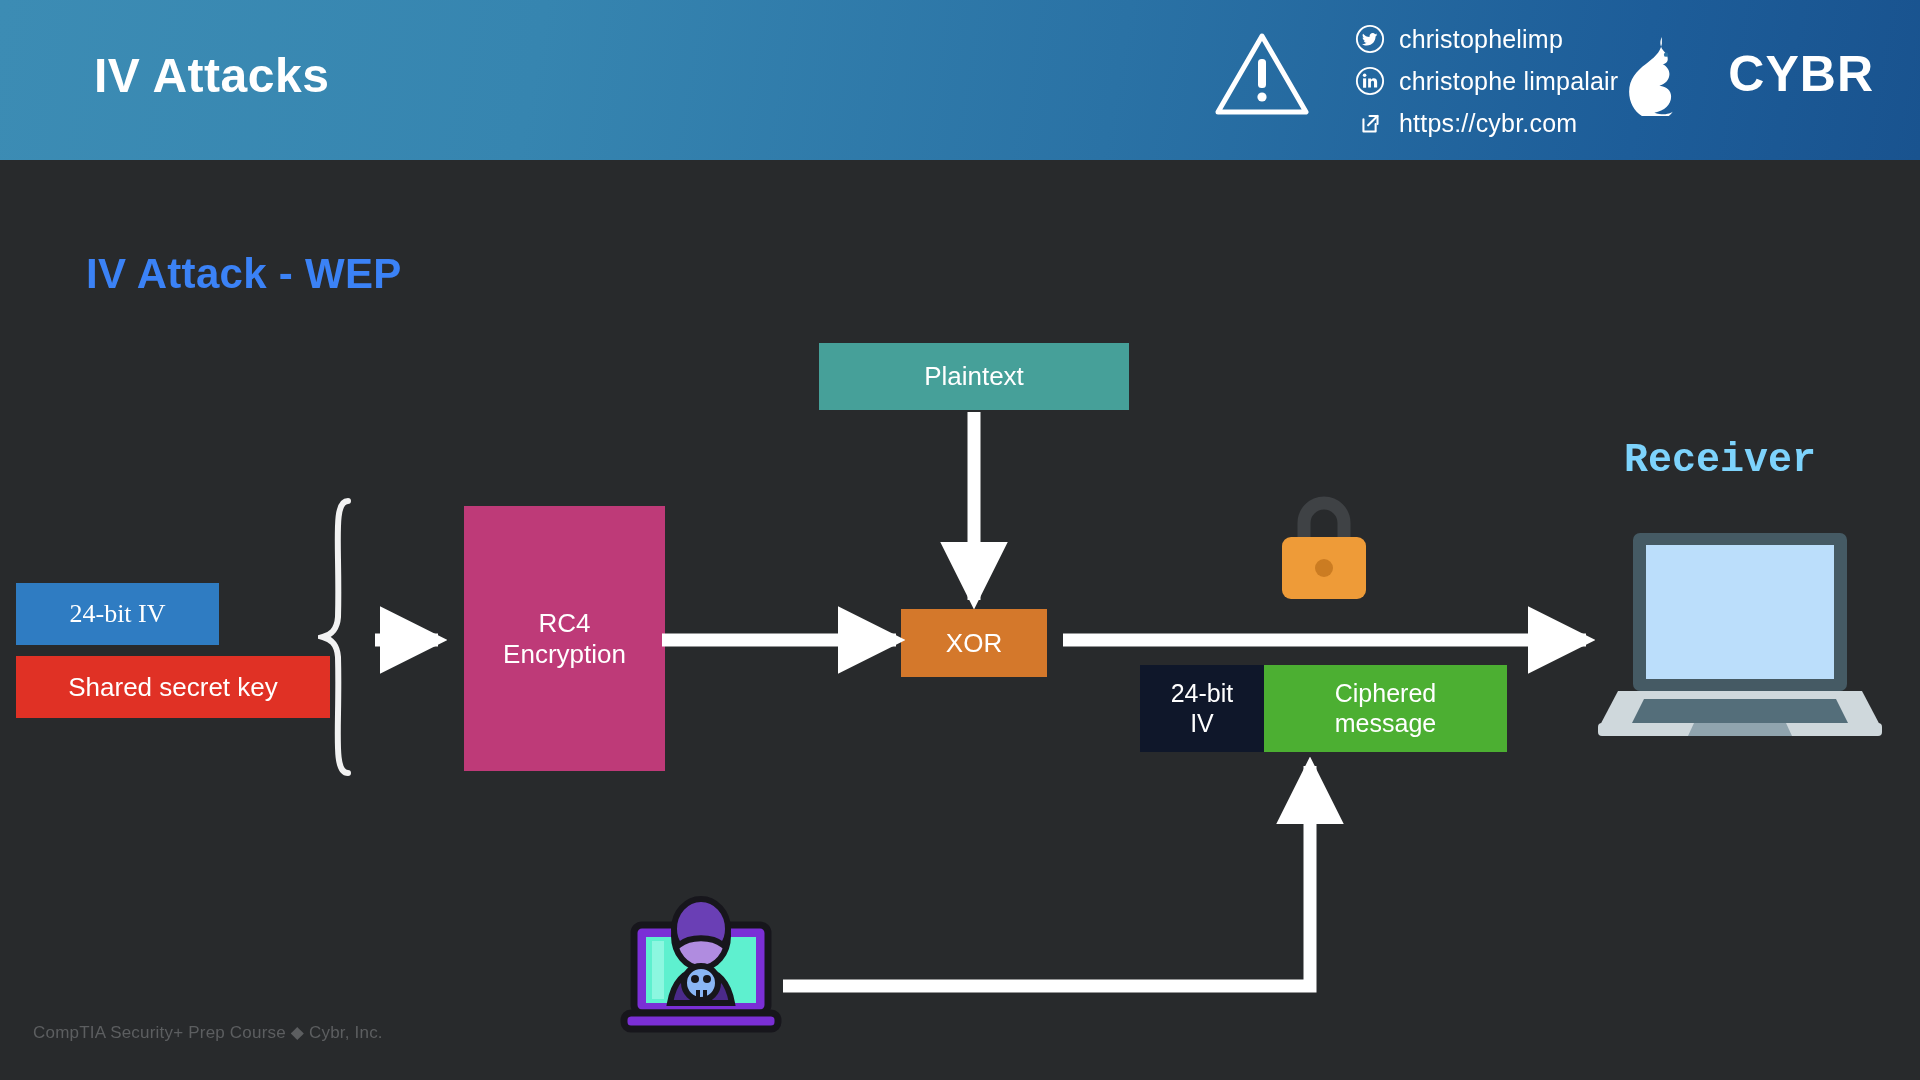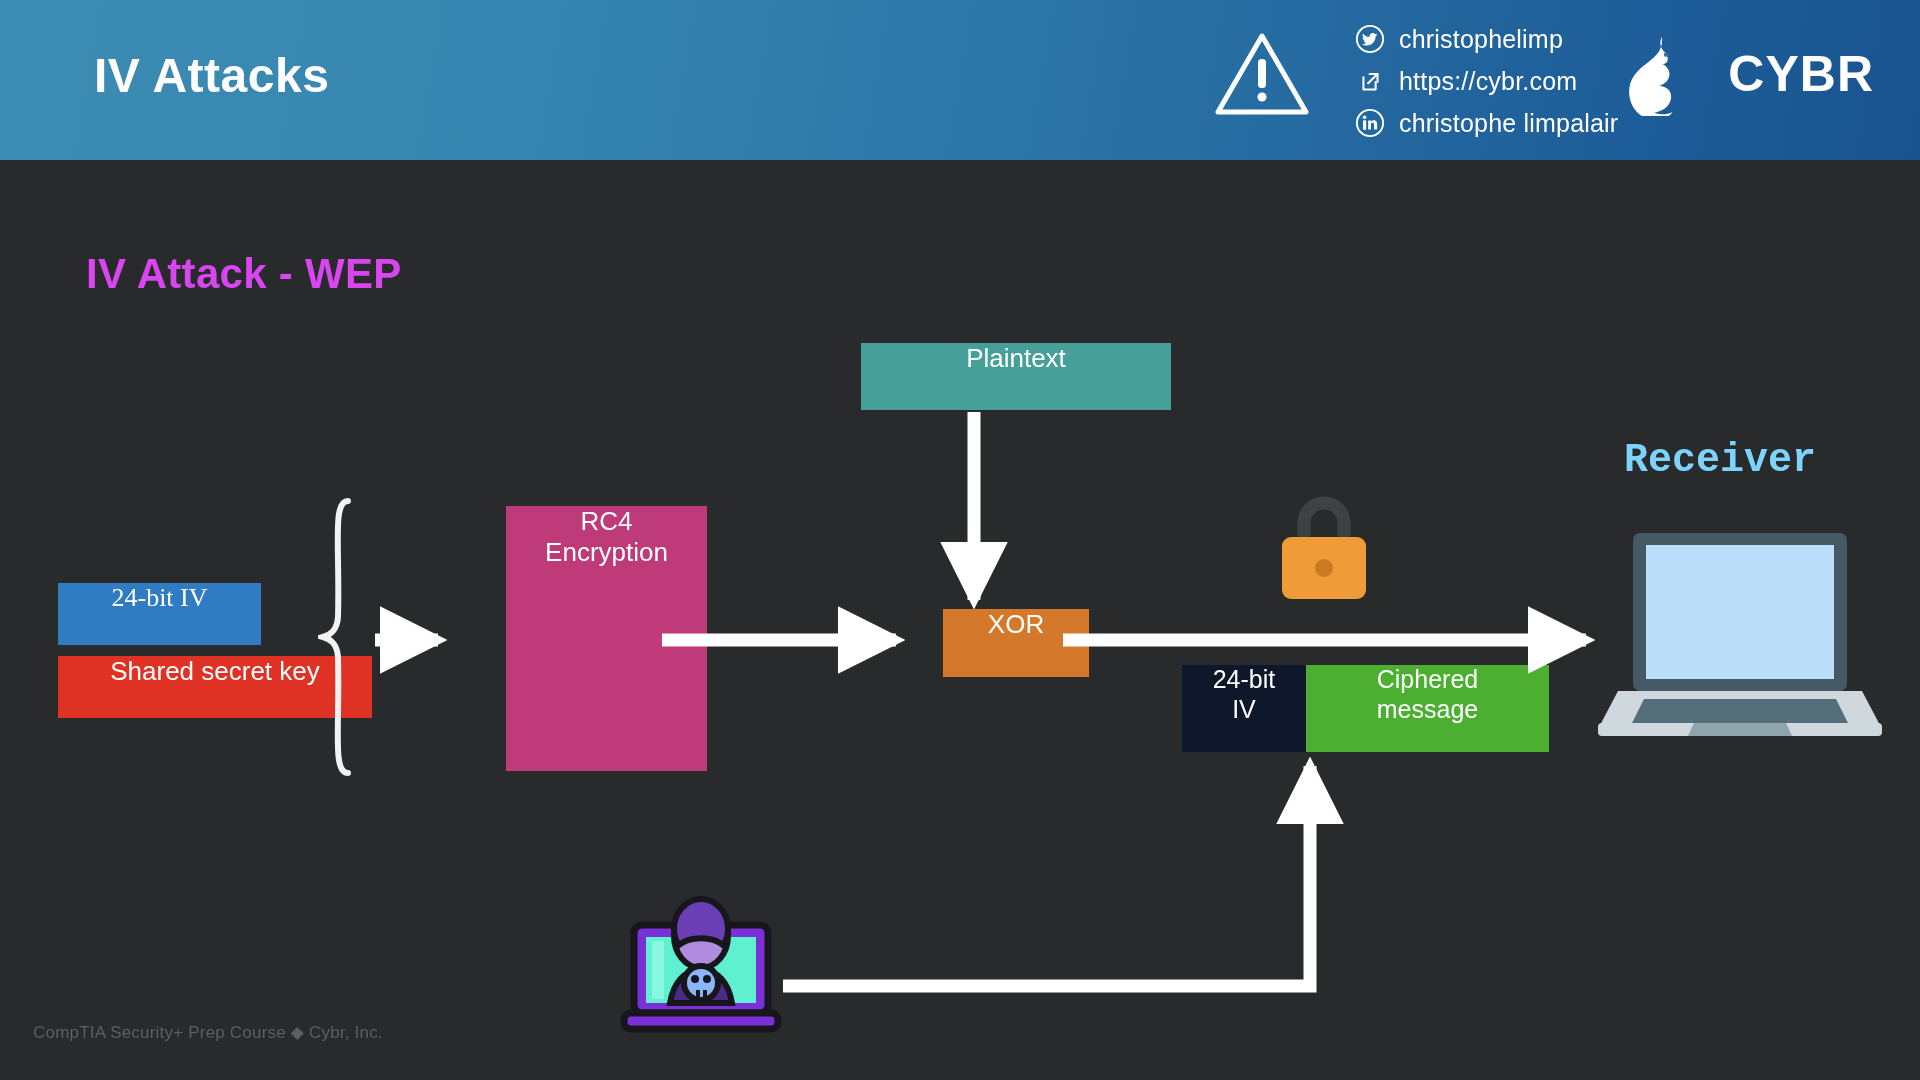--- a/index.html
+++ b/index.html
@@ -25,28 +25,27 @@
   .contact-row { display: flex; align-items: center; height: 42px; }
   .contact-ico { width: 30px; height: 30px; margin-right: 14px; flex: 0 0 30px; }
   .contact-text { font-size: 25px; color: #ffffff; font-weight: 400; white-space: nowrap; letter-spacing: .2px; }
   .brand { position: absolute; right: 46px; top: 32px; display: flex; align-items: center; }
   .brand-mark { width: 84px; height: 84px; margin-right: 2px; }
   .brand-name { font-size: 50px; font-weight: bold; color: #fff; letter-spacing: 1px; line-height: 84px; margin-left: 28px; }
 
   
   .slide-title {
     position: absolute; left: 86px; top: 250px;
-    font-size: 42px; font-weight: bold; color: #d946ef; letter-spacing: .3px;
+    font-size: 42px; font-weight: bold; color: #3b82f6; letter-spacing: .3px;
   }
 
   .box {
-    position: absolute; display: flex; justify-content: center;
+    position: absolute; display: flex; align-items: center; justify-content: center;
     text-align: center; color: #ffffff; font-size: 26px; line-height: 1.18;
     font-family: "Liberation Sans", sans-serif;
-    margin-left: 42px;
   }
 
   #box-plaintext { left: 819px; top: 343px; width: 310px; height: 67px; background: #46a099; }
   #box-rc4      { left: 464px; top: 506px; width: 201px; height: 265px; background: #be3a78; }
   #box-xor      { left: 901px; top: 609px; width: 146px; height: 68px; background: #d4782b; }
   #box-iv-left  { left: 16px; top: 583px; width: 203px; height: 62px; background: #2f7cc2; font-family: Liberation Serif, serif; }
   #box-shared   { left: 16px; top: 656px; width: 314px; height: 62px; background: #e03125; }
   #box-iv-2     { left: 1140px; top: 665px; width: 124px; height: 87px; background: #0f172a; font-size: 25px; }
   #box-cipher   { left: 1264px; top: 665px; width: 243px; height: 87px; background: #4caf32; font-size: 25px; }
 
@@ -83,39 +82,39 @@
     </svg>
 
     <div class="contact-block">
 
       <div class="contact-row">
         <svg class="contact-ico" viewBox="0 0 32 32">
           <circle cx="16" cy="16" r="14" fill="none" stroke="#ffffff" stroke-width="2"></circle>
           <path d="M24 11.3c-.6.3-1.2.5-1.9.6.7-.4 1.2-1.1 1.4-1.9-.6.4-1.4.7-2.1.8-.6-.7-1.5-1.1-2.5-1.1-1.9 0-3.4 1.5-3.4 3.4 0 .3 0 .5.1.8-2.8-.1-5.3-1.5-7-3.6-.3.5-.5 1.1-.5 1.7 0 1.2.6 2.2 1.5 2.8-.6 0-1.1-.2-1.5-.4v.1c0 1.6 1.2 3 2.7 3.3-.3.1-.6.1-.9.1-.2 0-.4 0-.6-.1.4 1.3 1.7 2.3 3.1 2.3-1.2.9-2.6 1.4-4.2 1.4h-.8c1.5.9 3.2 1.5 5.1 1.5 6.1 0 9.4-5 9.4-9.4v-.4c.7-.5 1.2-1.1 1.6-1.8z" fill="#ffffff"></path>
         </svg>
         <span class="contact-text">christophelimp</span>
-      </div>
-
-      <div class="contact-row">
-        <svg class="contact-ico" viewBox="0 0 32 32">
-          <path d="M9 12v13h13V17" fill="none" stroke="#ffffff" stroke-width="2.2" stroke-linecap="round" stroke-linejoin="round"></path>
-          <path d="M15.5 8.5H24v8.5" fill="none" stroke="#ffffff" stroke-width="2.2" stroke-linecap="round" stroke-linejoin="round"></path>
-          <path d="M24 8.5L14 18.5" fill="none" stroke="#ffffff" stroke-width="2.2" stroke-linecap="round"></path>
-        </svg>
-        <span class="contact-text">https://cybr.com</span>
       </div>
 
       <div class="contact-row">
         <svg class="contact-ico" viewBox="0 0 32 32">
           <circle cx="16" cy="16" r="14" fill="none" stroke="#ffffff" stroke-width="2"></circle>
           <rect x="8.6" y="13.2" width="3.3" height="10" fill="#ffffff"></rect>
           <circle cx="10.25" cy="9.8" r="1.9" fill="#ffffff"></circle>
           <path d="M14 13.2h3.1v1.4c.5-.9 1.6-1.6 3-1.6 2.4 0 3.5 1.4 3.5 4.1v5.9h-3.3v-5.3c0-1.4-.5-2.1-1.6-2.1-1.1 0-1.7.7-1.7 2.1v5.3H14z" fill="#ffffff"></path>
         </svg>
         <span class="contact-text">christophe limpalair</span>
+      </div>
+
+      <div class="contact-row">
+        <svg class="contact-ico" viewBox="0 0 32 32">
+          <path d="M9 12v13h13V17" fill="none" stroke="#ffffff" stroke-width="2.2" stroke-linecap="round" stroke-linejoin="round"></path>
+          <path d="M15.5 8.5H24v8.5" fill="none" stroke="#ffffff" stroke-width="2.2" stroke-linecap="round" stroke-linejoin="round"></path>
+          <path d="M24 8.5L14 18.5" fill="none" stroke="#ffffff" stroke-width="2.2" stroke-linecap="round"></path>
+        </svg>
+        <span class="contact-text">https://cybr.com</span>
       </div>
     </div>
 
     <div class="brand">
       <svg class="brand-mark" viewBox="0 0 100 100">
         <path d="M57 6c-3 6-2 11 1 15 3 4 6 6 6 11 0 4-3 6-6 6 5 3 8 7 8 12 0 7-5 12-12 14 9 1 14 6 14 13 0 9-8 17-20 19 14 5 22-1 22-1-6 9-18 12-28 9C28 100 18 87 18 71c0-15 9-25 20-33 9-7 17-13 19-24 0-3 0-5 0-8z" fill="#ffffff"></path>
         <circle cx="62" cy="27" r="2.6" fill="#2a72a5"></circle>
       </svg>
       <span class="brand-name">CYBR</span>
     </div>

